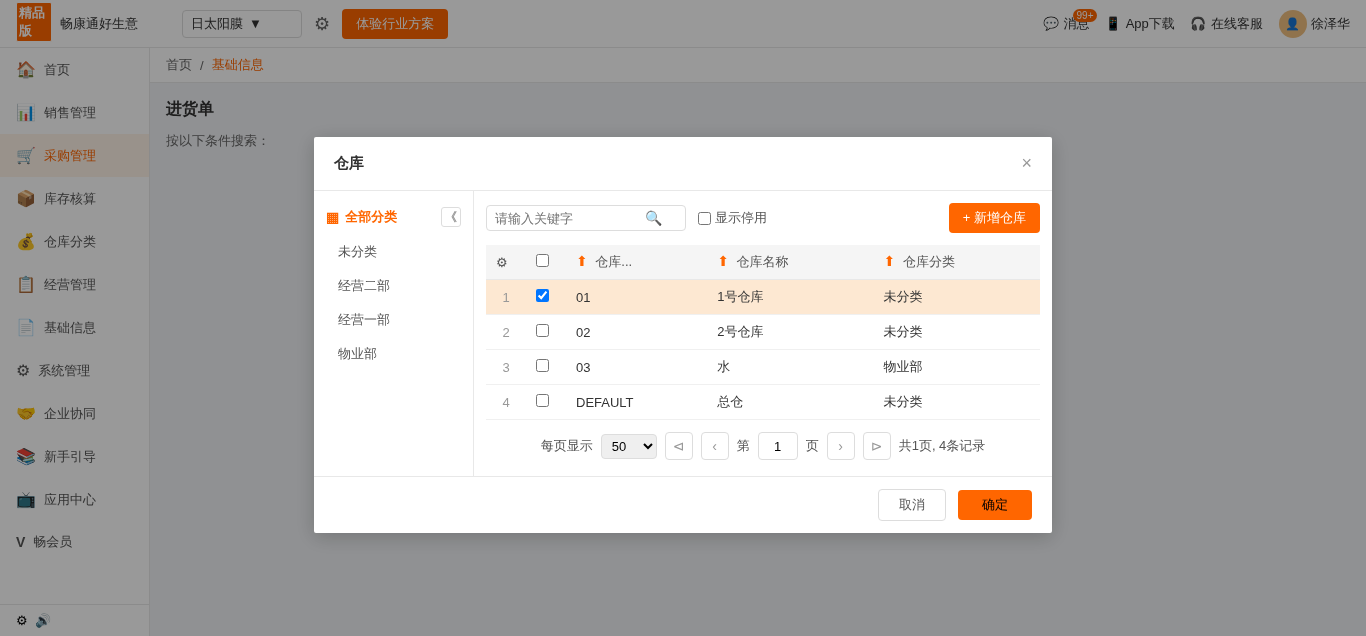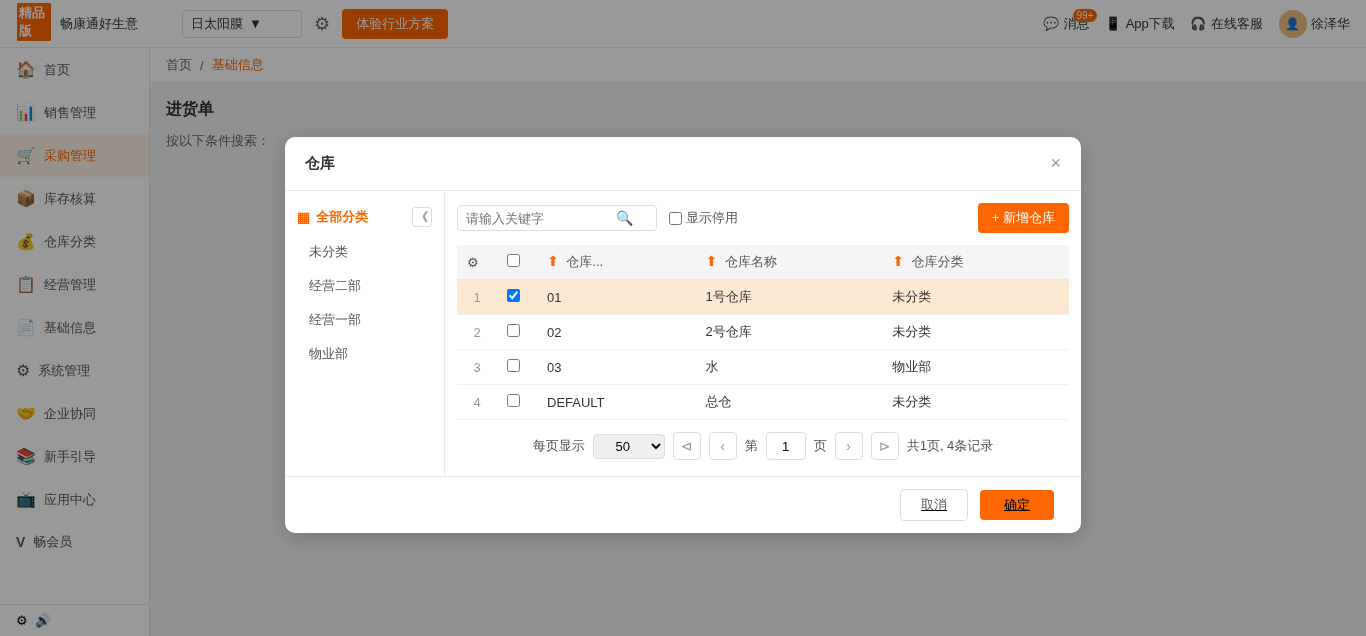--- a/index.html
+++ b/index.html
@@ -152,22 +152,22 @@
     .overlay {
       position: fixed; top: 0; left: 0; right: 0; bottom: 0;
       background: rgba(0,0,0,0.4);
       z-index: 100;
       display: flex; align-items: center; justify-content: center;
     }
 
     
     .modal {
       background: white;
-      border-radius: 10px;
-      width: 796px;
+      border-radius: 2px;
+      width: 738px;
       max-height: 560px;
       display: flex; flex-direction: column;
       box-shadow: 0 4px 20px rgba(0,0,0,0.2);
       position: relative;
       margin-top: 34px;
     }
     .modal-header {
       padding: 16px 20px;
       border-bottom: 1px solid #e8e8e8;
       display: flex; align-items: center; justify-content: space-between;
@@ -263,30 +263,29 @@
       display: flex; align-items: center; justify-content: center;
       font-size: 14px; color: #999;
     }
     .page-input {
       width: 40px; height: 28px;
       border: 1px solid #ddd; border-radius: 4px;
       text-align: center; font-size: 13px;
     }
     .per-page-select {
       border: 1px solid #ddd; border-radius: 4px;
-      padding: 3px 14px; font-size: 13px; cursor: pointer; text-align: center;
+      padding: 3px 6px; font-size: 13px; cursor: pointer;
     }
 
     
     .modal-footer {
-      padding: 12px 27px;
+      padding: 12px 20px;
       border-top: 1px solid #e8e8e8;
       display: flex; align-items: center; justify-content: flex-end;
       gap: 12px;
-      text-decoration: underline;
     }
     .cancel-btn {
       border: 1px solid #ddd; background: white;
       padding: 6px 20px; border-radius: 4px;
       cursor: pointer; font-size: 13px; color: #555;
     }
     .confirm-btn {
       background: #f60; color: #000000;
       border: none; border-radius: 4px;
       padding: 6px 24px; cursor: pointer; font-size: 13px;

